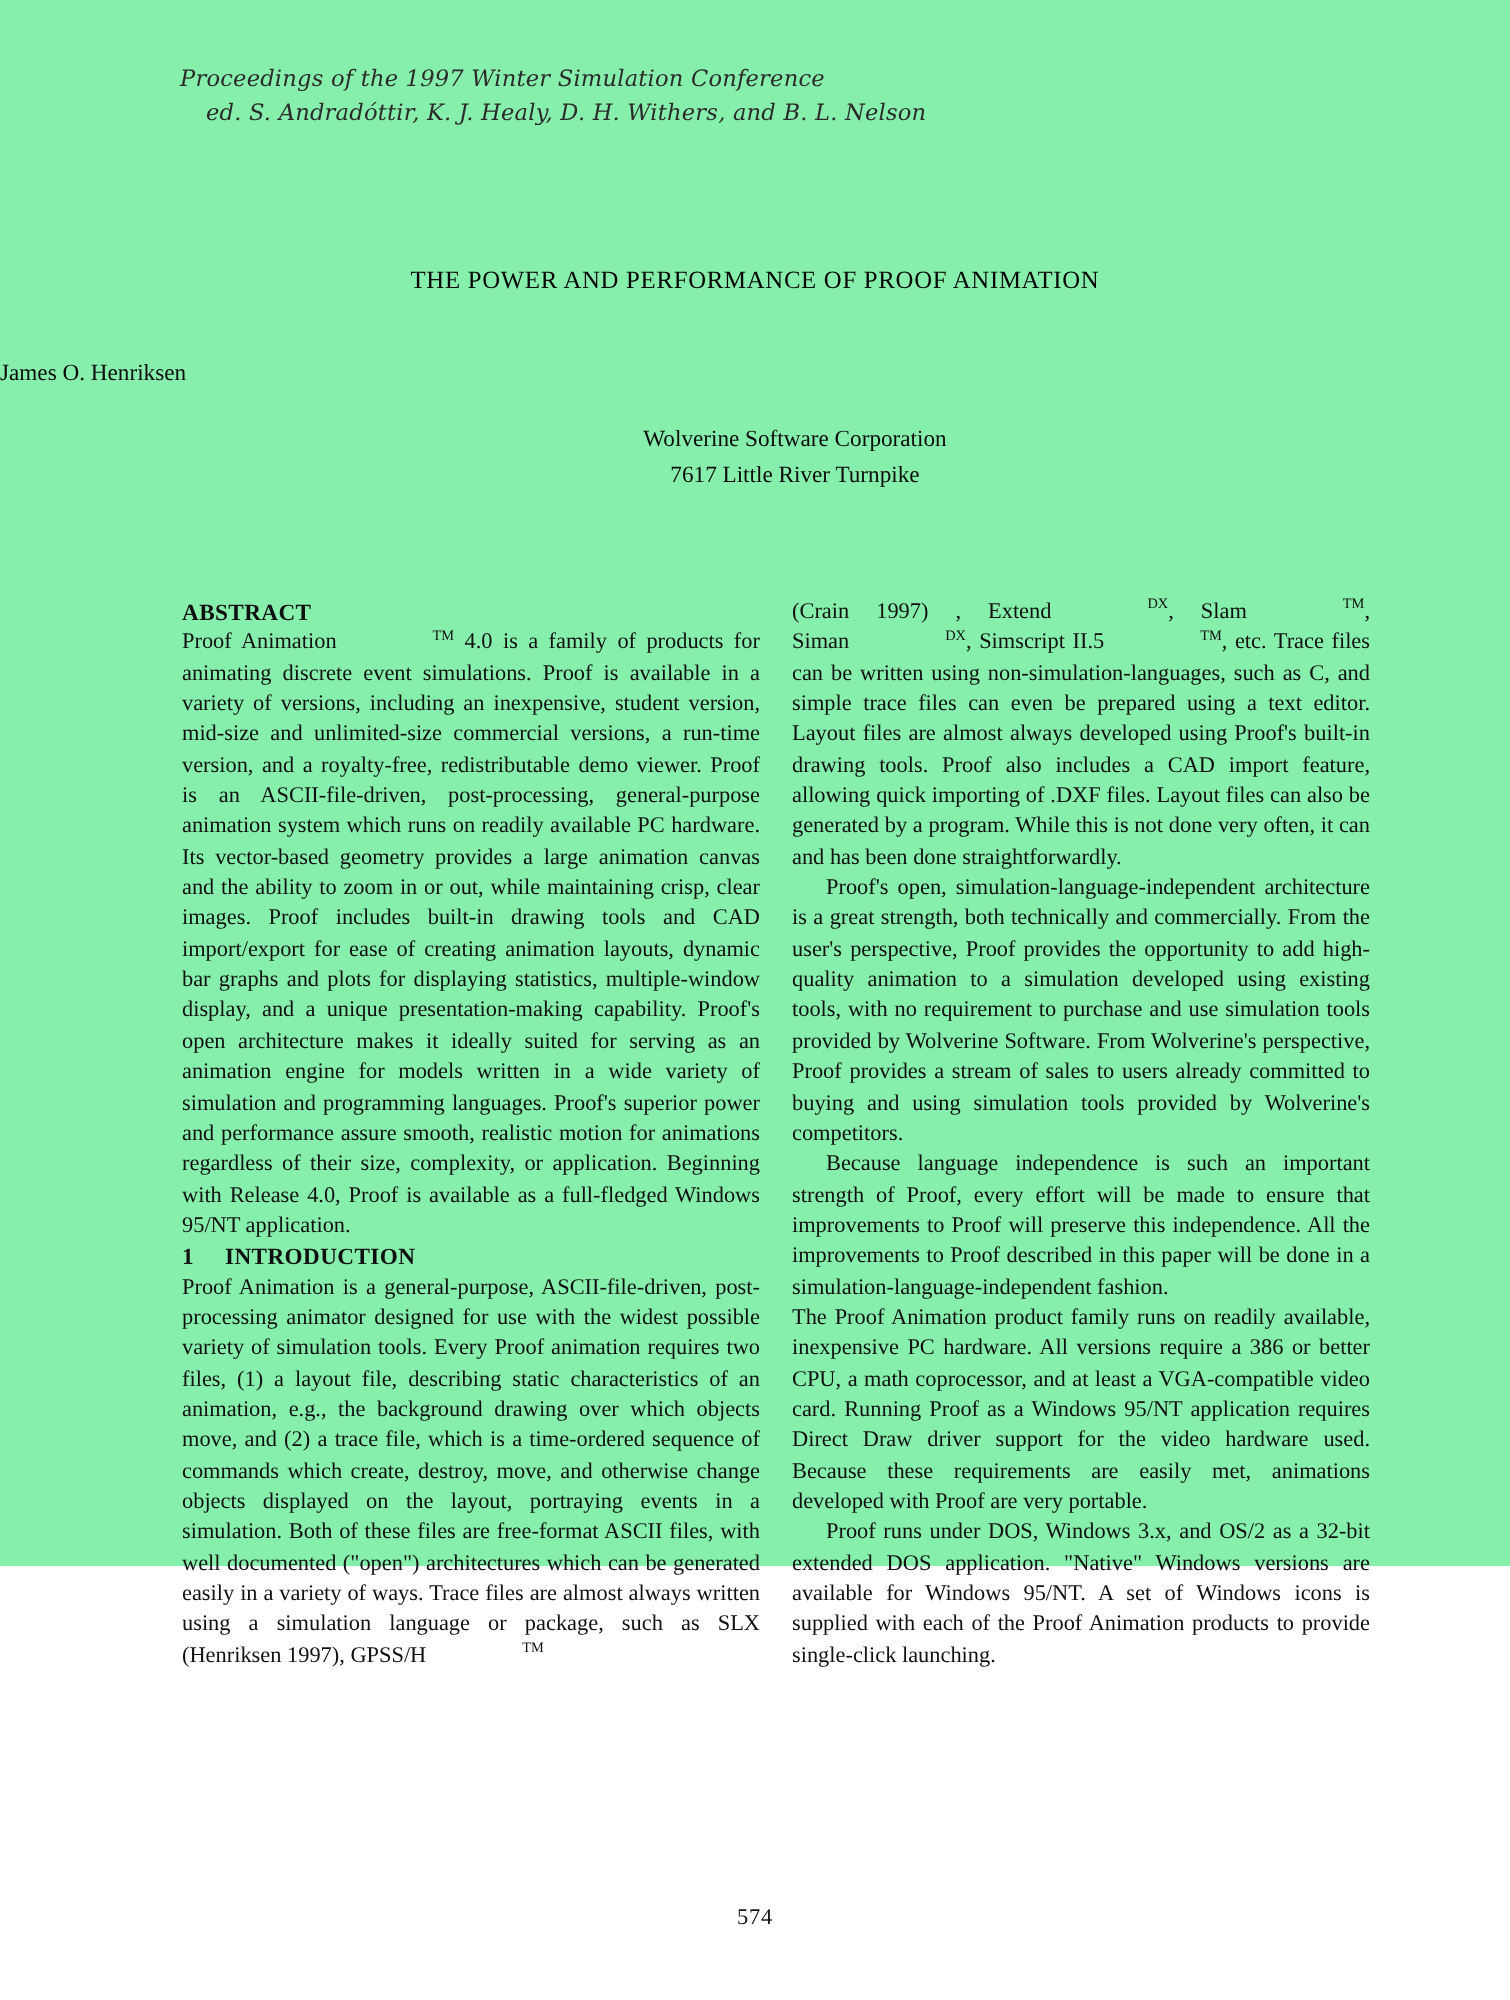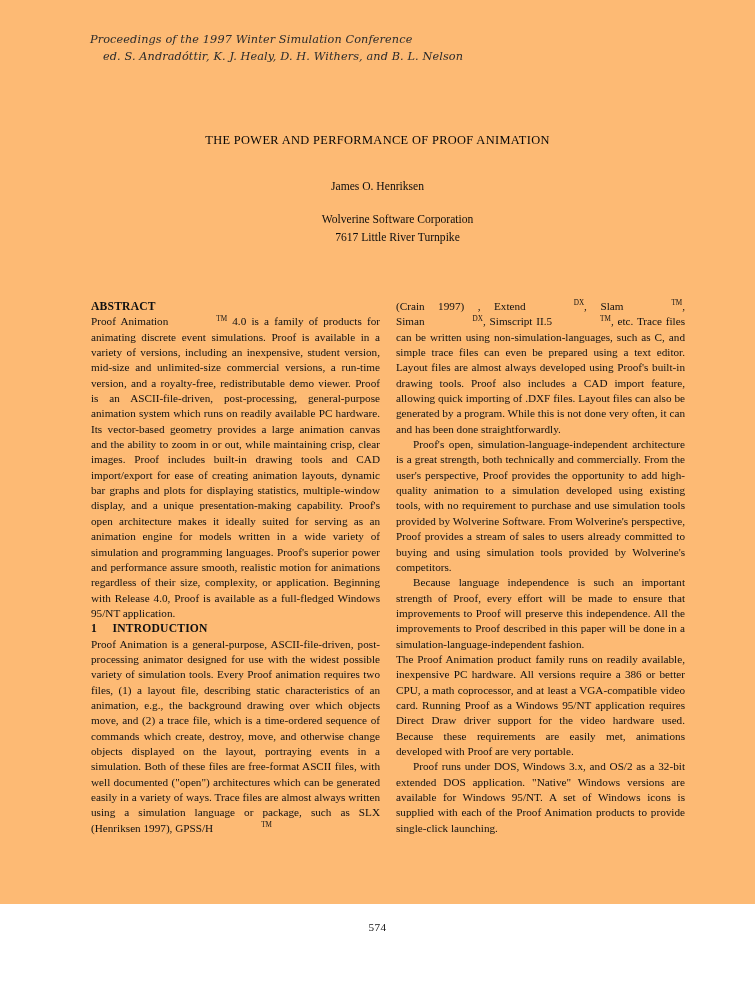--- a/index.html
+++ b/index.html
@@ -12,22 +12,22 @@
     height: 1000px;
     font-family: "Liberation Serif", serif;
     color: #0d0d0d;
     position: relative;
     overflow: hidden;
   }
   .page {
     position: absolute;
     left: 0; top: 0;
     width: 755px;
-    height: 904px;
-    background: #fdba74;
+    height: 783px;
+    background: #86efac;
   }
 
   
   .proceedings {
     position: absolute;
     left: 90px;
     top: 32px;
     width: 470px;
     font-family: "DejaVu Serif", serif;
     font-style: italic;
@@ -49,21 +49,20 @@
     font-weight: normal;
     font-size: 12.4px;
     letter-spacing: 0.35px;
     color: #060606;
   }
   .author {
     position: absolute;
     left: 0;
     top: 180px;
     width: 755px;
-    text-align: center;
     font-size: 11.6px;
     color: #0d0d0d;
   }
   .affiliation {
     position: absolute;
     left: 0;
     top: 211px;
     width: 755px;
     text-align: center;
     font-size: 11.6px;
@@ -116,21 +115,21 @@
     font-size: 7.2px;
     vertical-align: super;
     line-height: 0;
     margin-left: 48px;
   }
 
   
   .folio {
     position: absolute;
     left: 0;
-    top: 921px;
+    top: 953px;
     width: 755px;
     text-align: center;
     font-size: 11.2px;
     color: #141414;
     letter-spacing: 0.4px;
   }
 </style>
 </head>
 <body>
 

